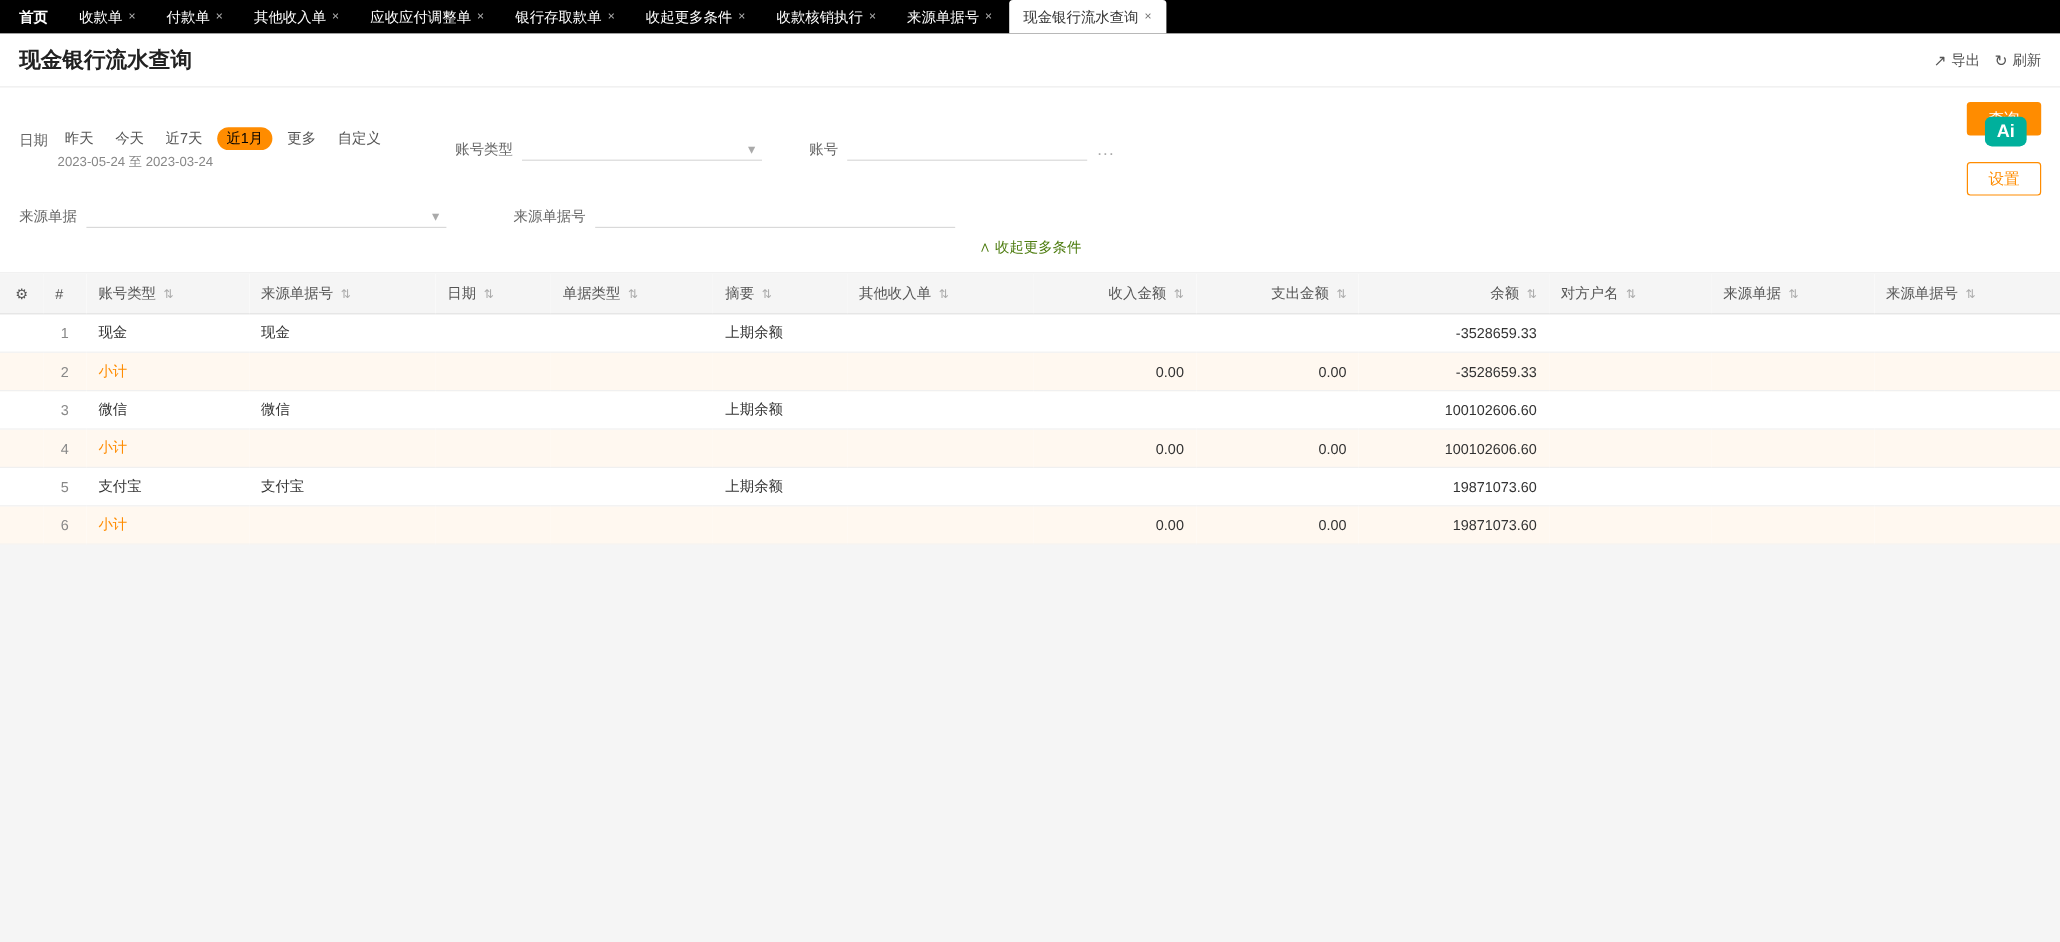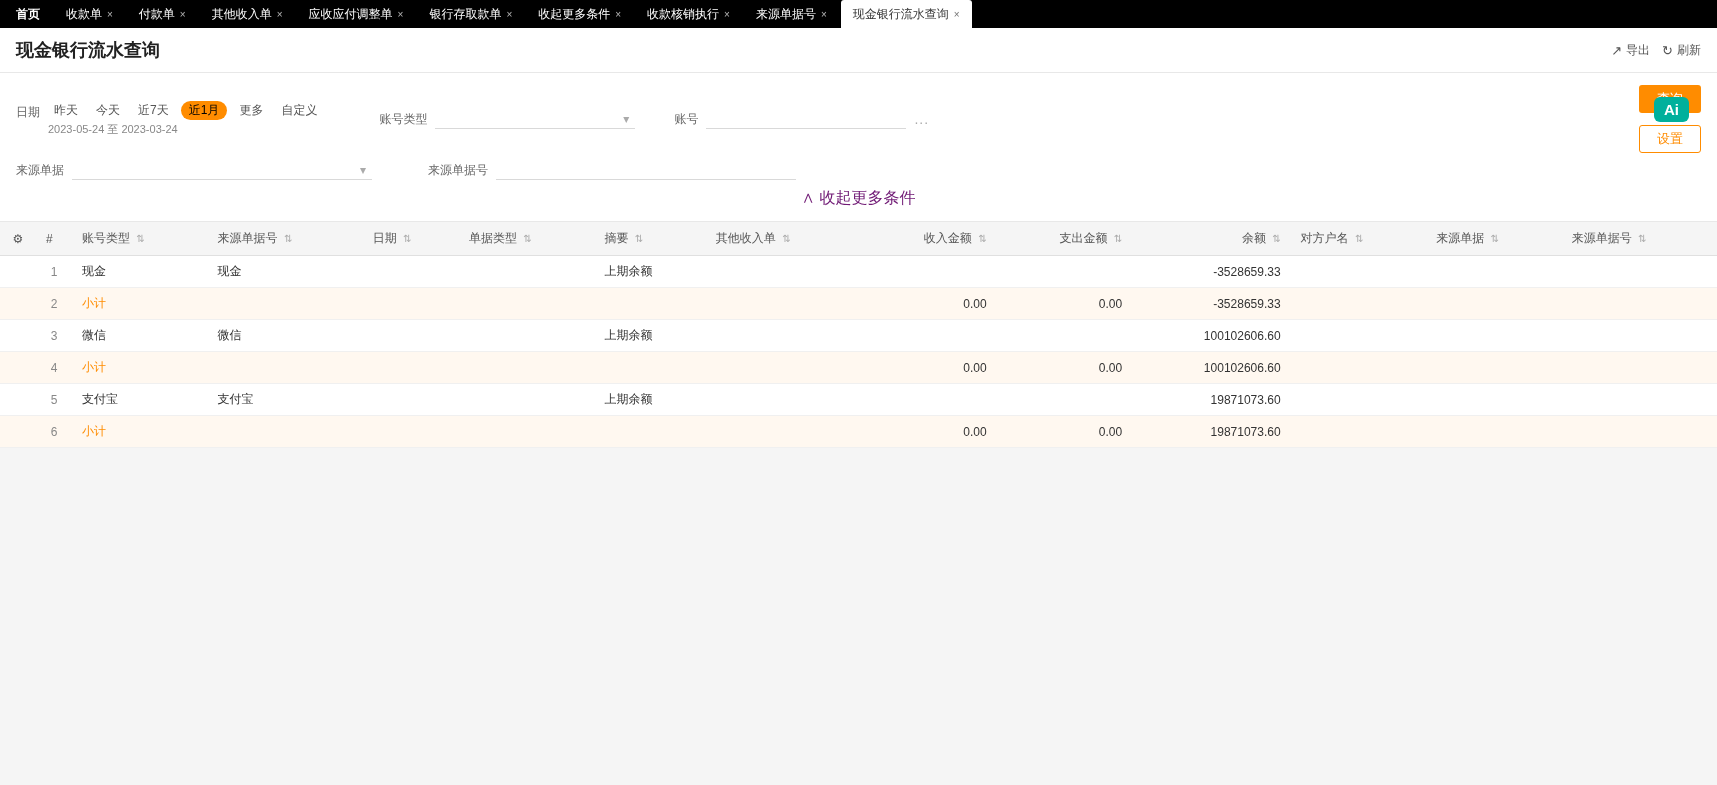--- a/index.html
+++ b/index.html
@@ -150,22 +150,22 @@
       border-radius: 3px;
       padding: 4px 14px;
       font-size: 13px;
       cursor: pointer;
     }
     .collapse-row {
       text-align: center;
       margin-top: 4px;
     }
     .collapse-btn {
-      color: #701a75;
-      font-size: 16px;
+      color: #4d7c0f;
+      font-size: 12px;
       cursor: pointer;
       background: none;
       border: none;
     }
 
     
     .table-container {
       background: #fff;
       margin: 0;
     }
@@ -308,21 +308,21 @@
         <span style="color:#aaa;">▾</span>
       </div>
     </div>
 
     <div style="display:flex;align-items:center;gap:8px;margin-left:23px;">
       <span class="filter-label">账号</span>
       <input class="filter-input" type="text" style="min-width: 200px;">
       <span class="filter-dots">...</span>
     </div>
 
-    <div style="margin-left:auto;display:flex;flex-direction:column;gap:12px;">
+    <div style="margin-left:auto;display:flex;flex-direction:column;gap:22px;">
       <button class="query-btn">查询</button>
       <button class="setting-btn">设置</button>
     </div>
   </div>
 
   <div class="filter-row">
 
     <div style="display:flex;align-items:center;gap:8px;">
       <span class="filter-label">来源单据</span>
       <div class="filter-select" style="min-width:300px;">

